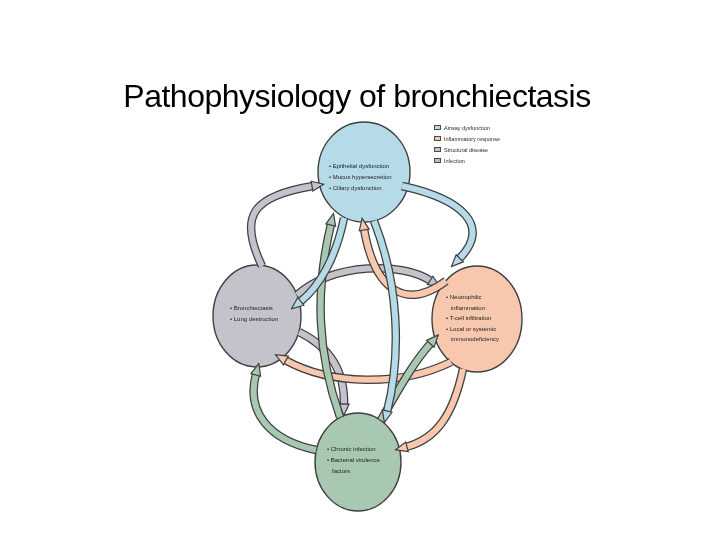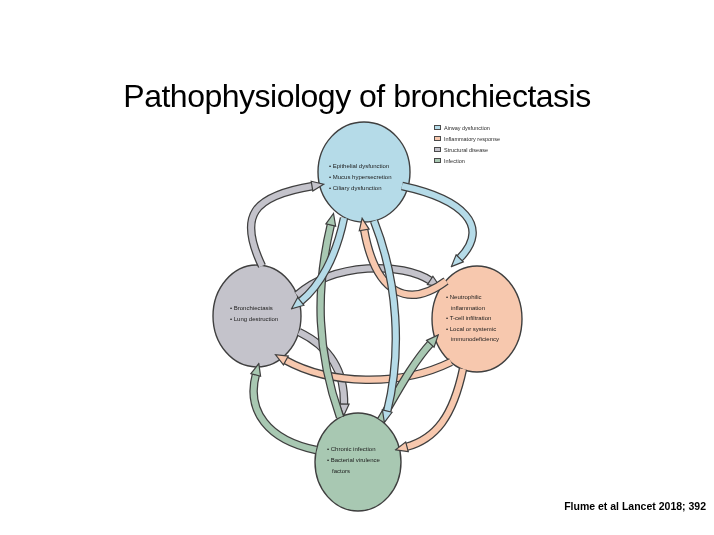--- a/index.html
+++ b/index.html
@@ -160,14 +160,13 @@
     <div class="ni">Neutrophilic inflammation</div>
     <div class="ni">T-cell infiltration</div>
     <div class="ni">Local or systemic immunodeficiency</div>
   </div>
 
   <div class="node-text" style="left:327px; top:444px; width:60px;">
     <div class="ni">Chronic infection</div>
     <div class="ni">Bacterial virulence factors</div>
   </div>
 
-  <div class="citation">Flume et al Lancet 2018; 392</div>
 </div>
 
 </body></html>

